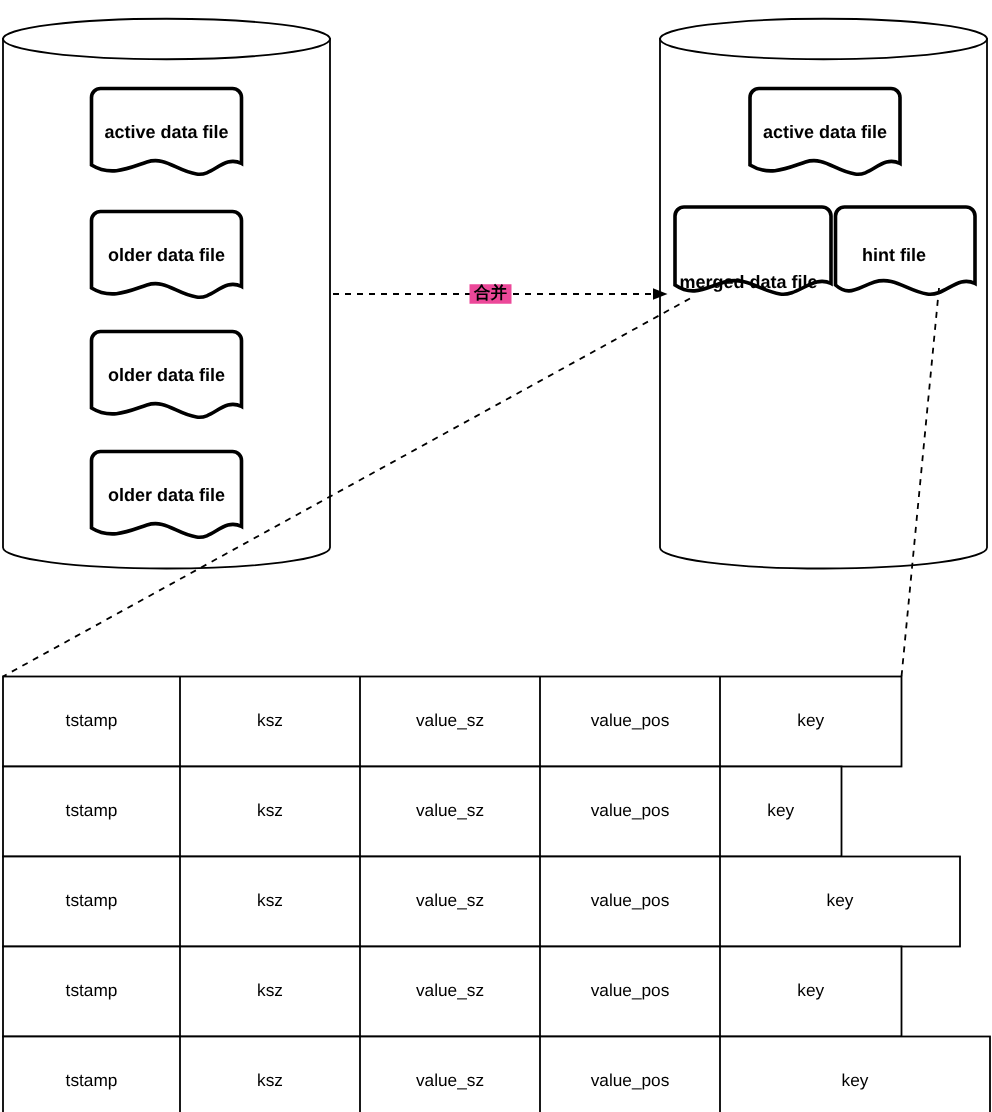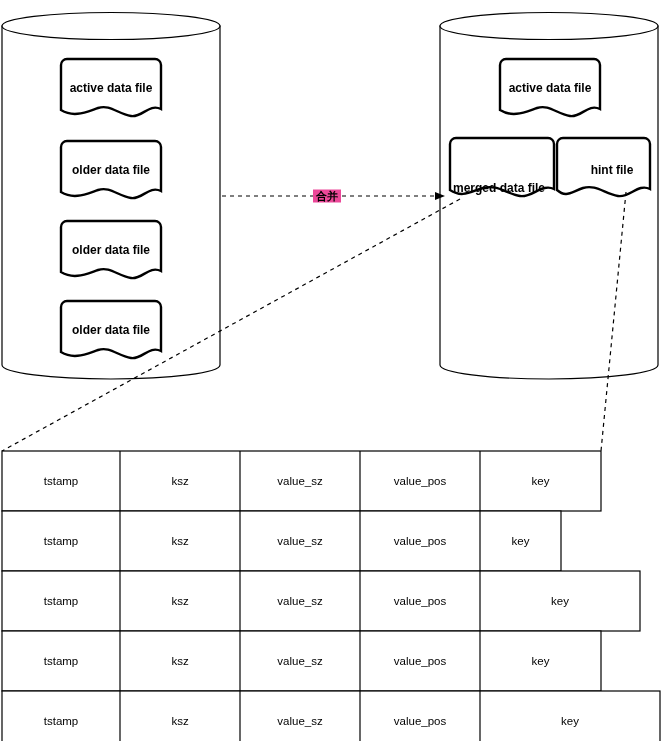--- a/index.html
+++ b/index.html
@@ -144,21 +144,21 @@
       </g>
   </svg>
 
   <div class="lbl bold" style="left:111px; top:77px;">active data file</div>
   <div class="lbl" style="left:111px; top:159px;">older data file</div>
   <div class="lbl" style="left:111px; top:239px;">older data file</div>
   <div class="lbl" style="left:111px; top:319px;">older data file</div>
 
   <div class="lbl bold" style="left:550px; top:77px;">active data file</div>
   <div class="lbl" style="left:499px; top:177px;">merged data file</div>
-  <div class="lbl" style="left:594px; top:159px;padding-left:36px;">hint file</div>
+  <div class="lbl" style="left:578px; top:159px;padding-left:36px;">hint file</div>
 
   <div class="lbl merge-label" style="left:327px; top:185px;">合并</div>
 
   <div id="table-labels">
       <div class="cell-lbl" style="left: 61px; top: 470px;">tstamp</div>
       <div class="cell-lbl" style="left: 180px; top: 470px;">ksz</div>
       <div class="cell-lbl" style="left: 300px; top: 470px;">value_sz</div>
       <div class="cell-lbl" style="left: 420px; top: 470px;">value_pos</div>
       <div class="cell-lbl" style="left: 540.5px; top: 470px;">key</div>
       <div class="cell-lbl" style="left: 61px; top: 530px;">tstamp</div>

